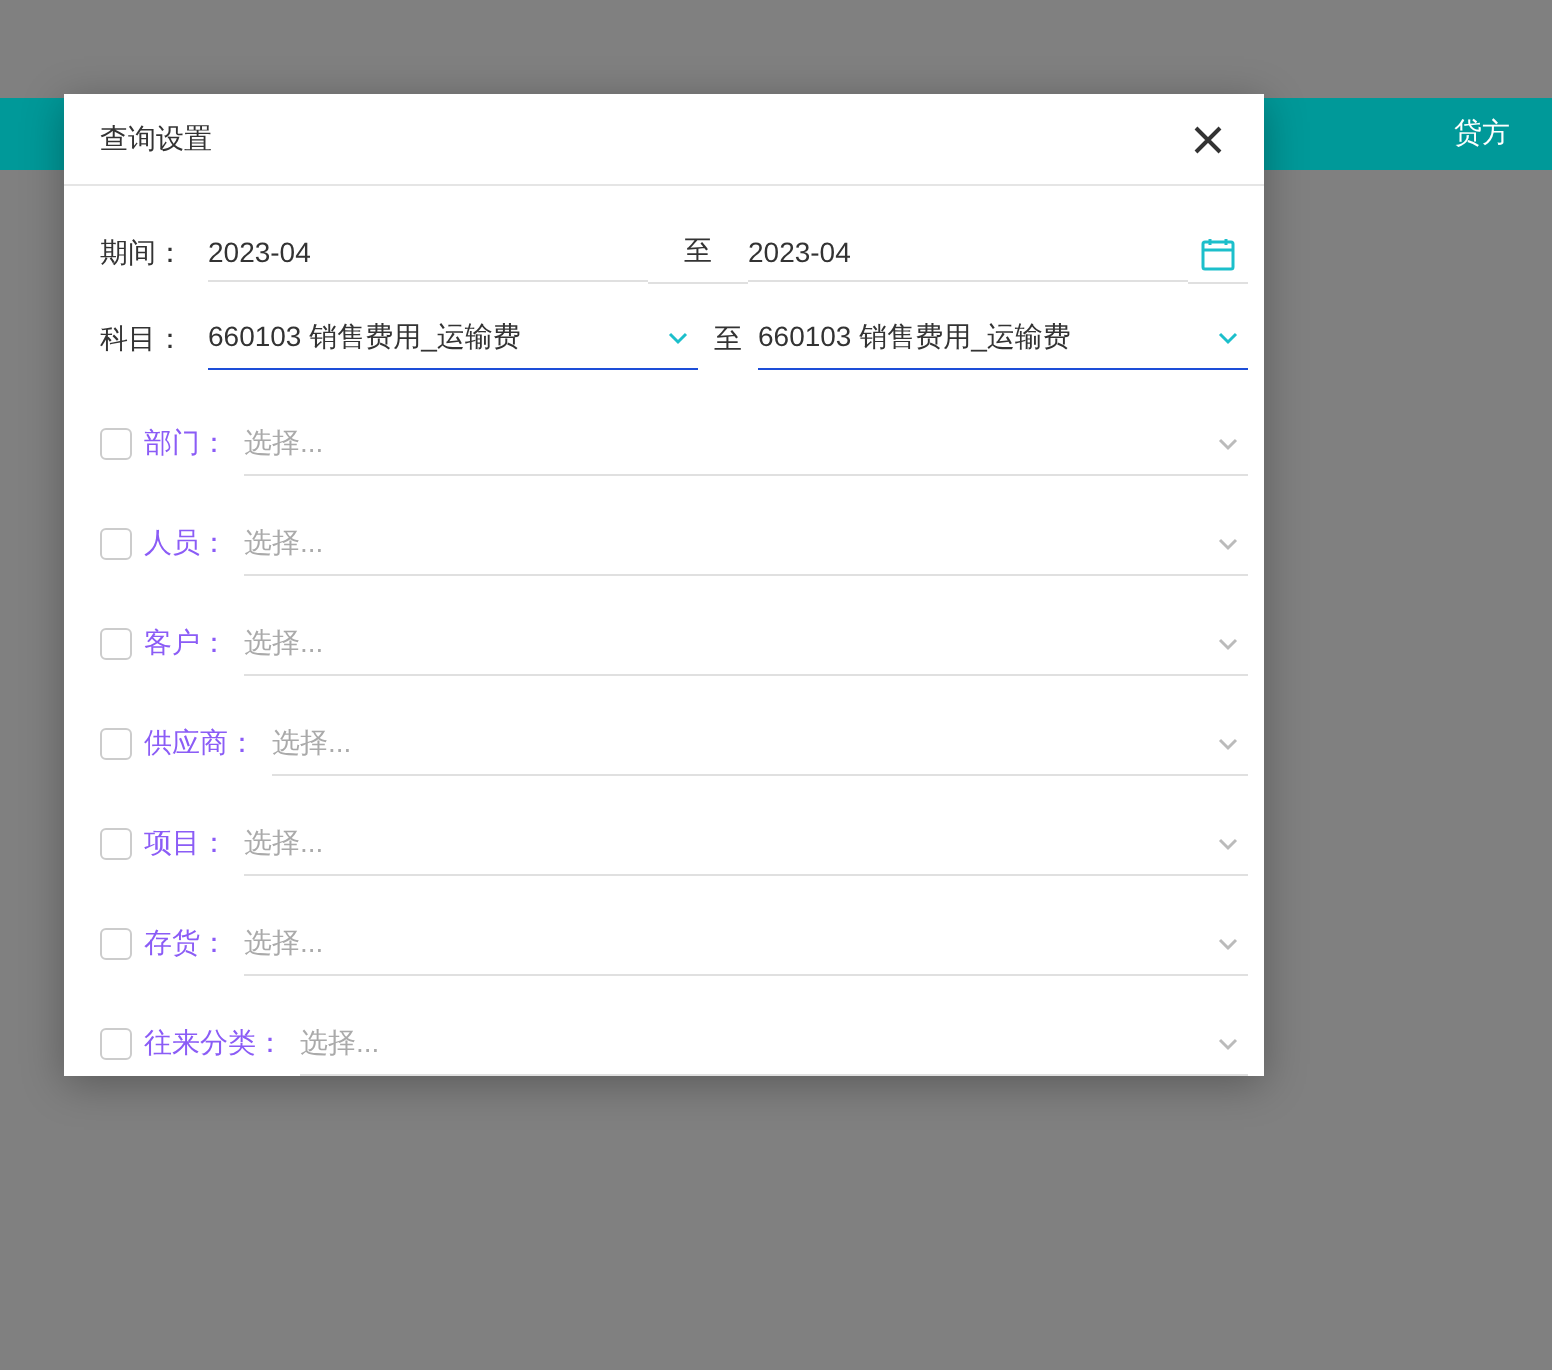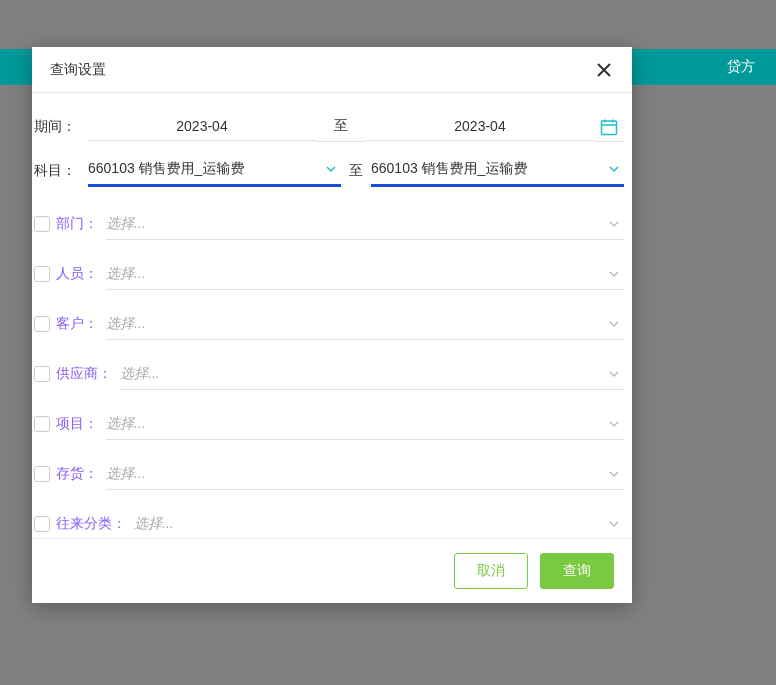--- a/index.html
+++ b/index.html
@@ -51,21 +51,21 @@
     .close-btn {
       width: 20px;
       height: 20px;
       cursor: pointer;
       display: flex;
       align-items: center;
       justify-content: center;
     }
     .close-btn svg { width: 14px; height: 14px; }
     .modal-body {
-      padding: 18px 0 18px 2px;
+      padding: 18px 0 18px 18px;
       height: 445px;
       overflow-y: scroll;
       position: relative;
     }
     .modal-body::-webkit-scrollbar { width: 17px; }
     .modal-body::-webkit-scrollbar-track { background: #f1f1f1; }
     .modal-body::-webkit-scrollbar-thumb { background: #c1c1c1; }
     .form-row {
       display: flex;
       align-items: center;
@@ -75,21 +75,21 @@
       color: #333;
     }
     .form-label {
       width: 54px;
       flex-shrink: 0;
       font-size: 14px;
       color: #333;
     }
     .period-field {
       flex: 1;
-      text-align: center;
+      text-align: left;
       padding: 6px 0;
       border-bottom: 1px solid #e0e0e0;
       font-size: 14px;
       color: #333;
     }
     .sep {
       width: 50px;
       text-align: center;
       font-size: 14px;
       color: #333;
@@ -103,21 +103,21 @@
       cursor: pointer;
       border-bottom: 1px solid #e0e0e0;
       padding: 6px 0 5px;
       margin-right: 8px;
     }
     .cal-icon svg { width: 18px; height: 18px; }
     .subject-field {
       flex: 1;
       display: flex;
       align-items: center;
-      border-bottom: 3px solid #1d4ed8;
+      border-bottom: 1px solid #1d4ed8;
       padding: 6px 0;
       position: relative;
     }
     .subject-text {
       flex: 1;
       font-size: 14px;
       color: #333;
       white-space: nowrap;
       overflow: hidden;
     }
@@ -160,21 +160,20 @@
       align-items: center;
       border-bottom: 1px solid #e0e0e0;
       padding: 6px 0;
       margin-right: 8px;
       cursor: pointer;
     }
     .select-placeholder {
       flex: 1;
       color: #aaa;
       font-size: 14px;
-      font-style: italic;
     }
     .chevron-gray {
       width: 20px;
       display: flex;
       justify-content: center;
     }
     .chevron-gray svg { width: 12px; height: 12px; }
     .modal-footer {
       padding: 14px 18px;
       display: flex;
@@ -341,17 +340,13 @@
         <div class="chevron-gray">
             <svg viewBox="0 0 12 12">
               <path d="M2 4 L6 8 L10 4" fill="none" stroke="#bbb" stroke-width="1.5"></path>
             </svg>
           </div>
       </div>
     </div>
 
   </div>
 
-  <div class="modal-footer">
-    <button class="btn btn-cancel">取消</button>
-    <button class="btn btn-primary">查询</button>
-  </div>
 </div>
 
 </body></html>

